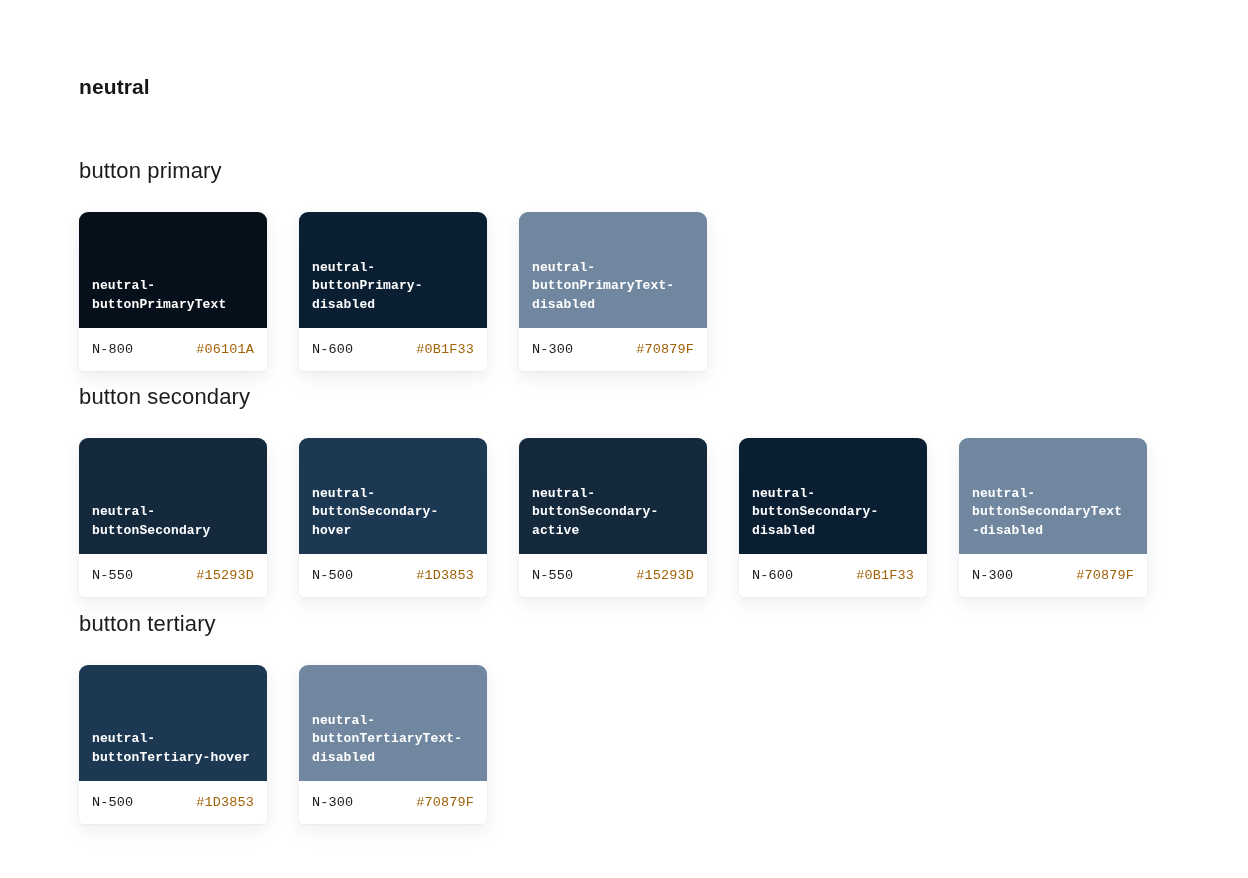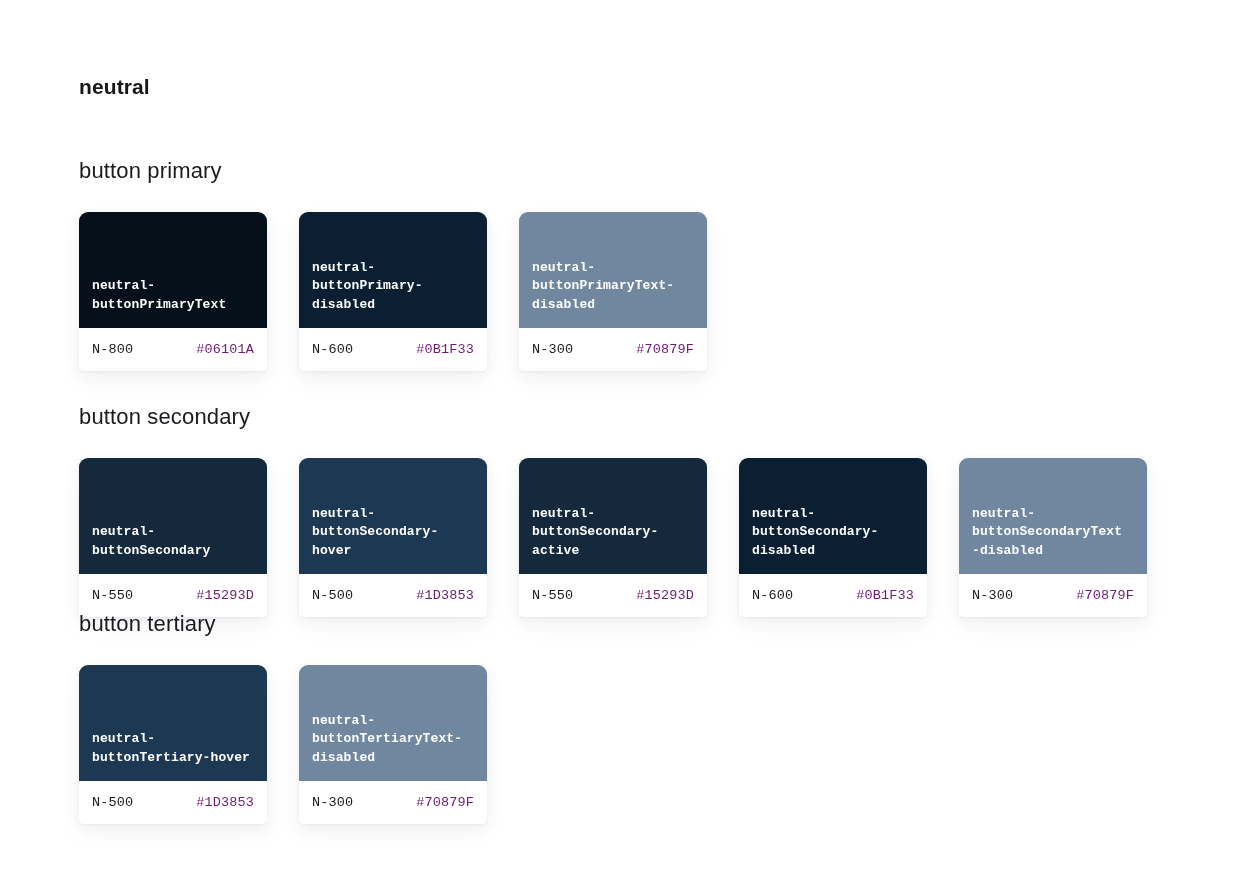--- a/index.html
+++ b/index.html
@@ -95,21 +95,21 @@
     font-size: 13.5px;
     font-weight: 400;
     color: #1b1b1f;
     letter-spacing: 0.15px;
     text-align: center;
   }
 
   .swatch-hex {
     font-size: 13.5px;
     font-weight: 400;
-    color: #701a75;
+    color: #a16207;
     letter-spacing: 0.15px;
   }
 </style>
 </head>
 <body>
 
 <div id="page">
 
   <div class="page-title">neutral</div>
 
@@ -144,21 +144,21 @@
 buttonPrimaryText-
 disabled</div>
             </div>
             <div class="swatch-meta">
               <span class="swatch-token">N-300</span>
               <span class="swatch-hex">#70879F</span>
             </div>
           </div>
         </div>
       </div>
-      <div class="section" style="top: 406px;">
+      <div class="section" style="top: 386px;">
         <div class="section-label">button secondary</div>
         <div class="row" style="margin-top: 30px;">
           <div class="swatch-card">
             <div class="swatch-chip" style="background: rgb(21, 41, 61);">
               <div class="swatch-chip-name" style="color: rgb(255, 255, 255);">neutral-
 buttonSecondary</div>
             </div>
             <div class="swatch-meta">
               <span class="swatch-token">N-550</span>
               <span class="swatch-hex">#15293D</span>

